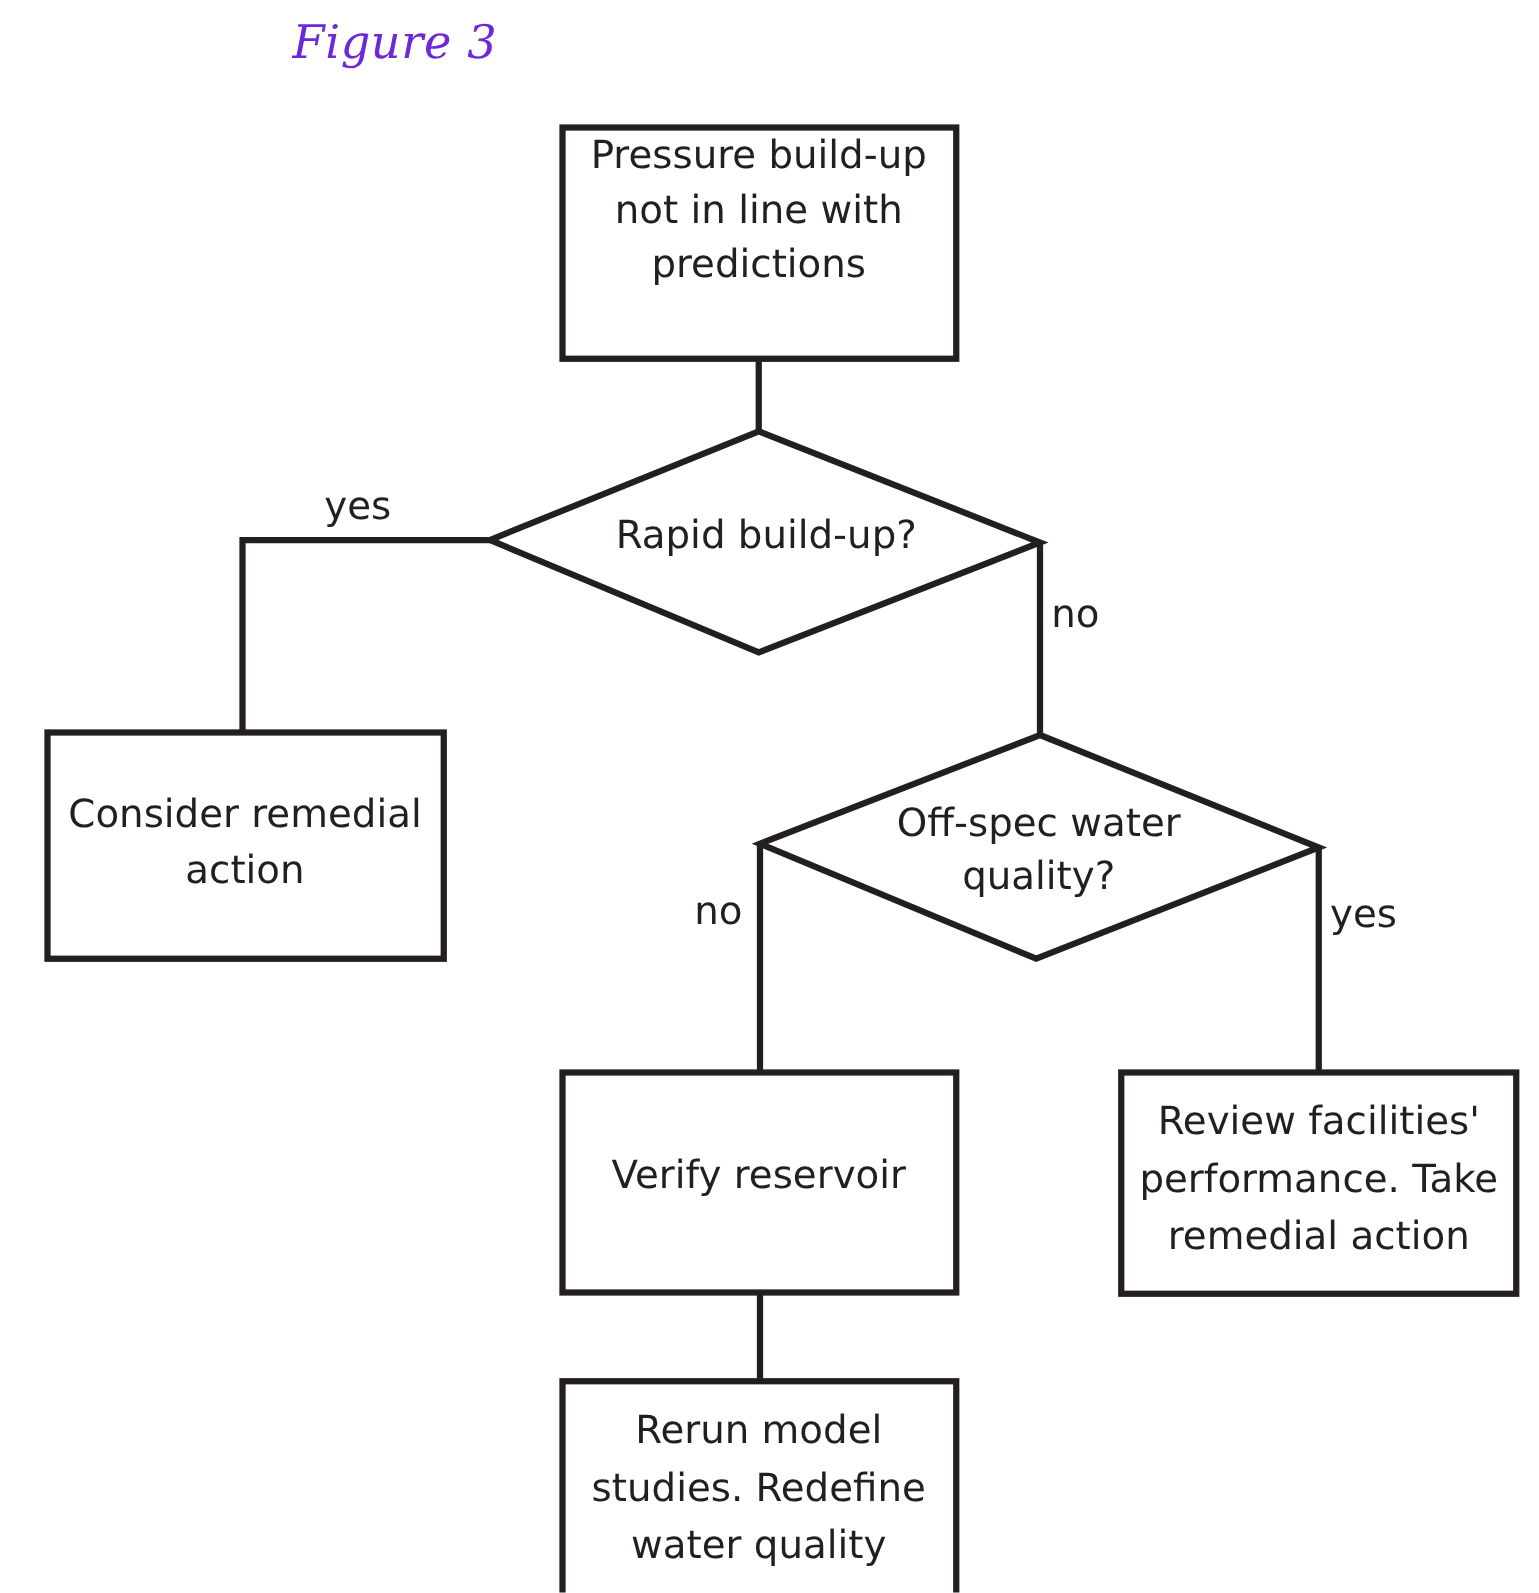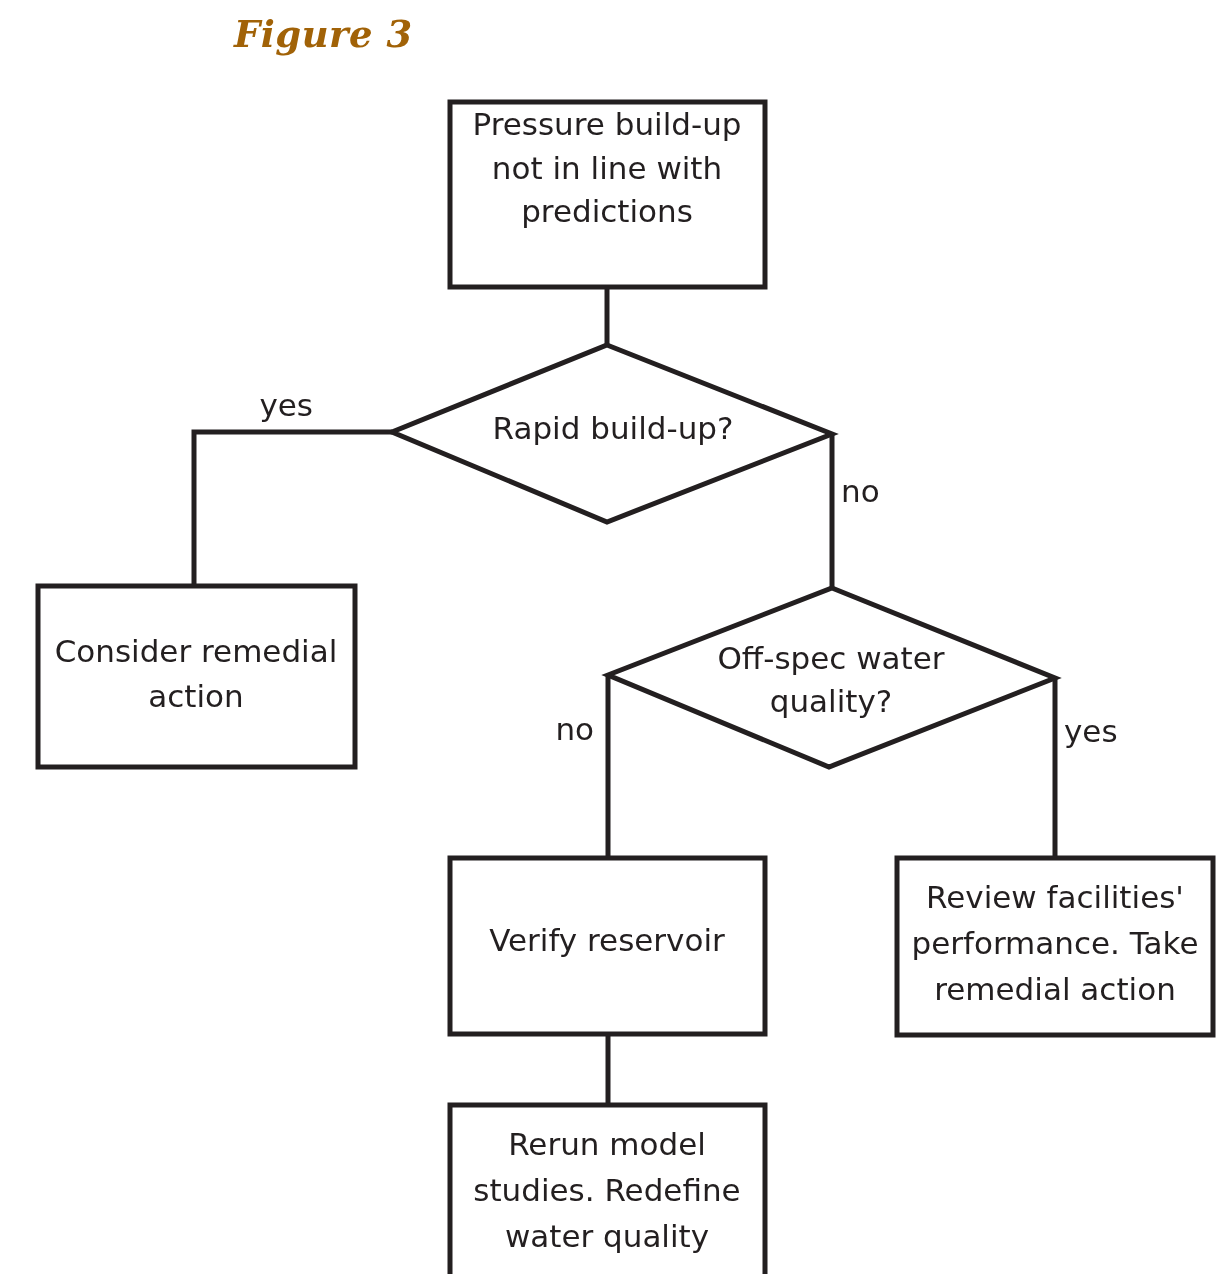--- a/index.html
+++ b/index.html
@@ -22,23 +22,23 @@
     width: 1231px;
     height: 1274px;
     background: #ffffff;
   }
   .fig-title {
     position: absolute;
     left: 234px;
     top: 12px;
     font-family: "DejaVu Serif", serif;
     font-style: italic;
-    font-weight: bold;
+    font-weight: normal;
     font-size: 37px;
-    color: #a16207;
+    color: #6d28d9;
     letter-spacing: 0.5px;
     white-space: nowrap;
   }
   svg.flow {
     position: absolute;
     left: 0;
     top: 0;
     width: 1231px;
     height: 1274px;
     display: block;

